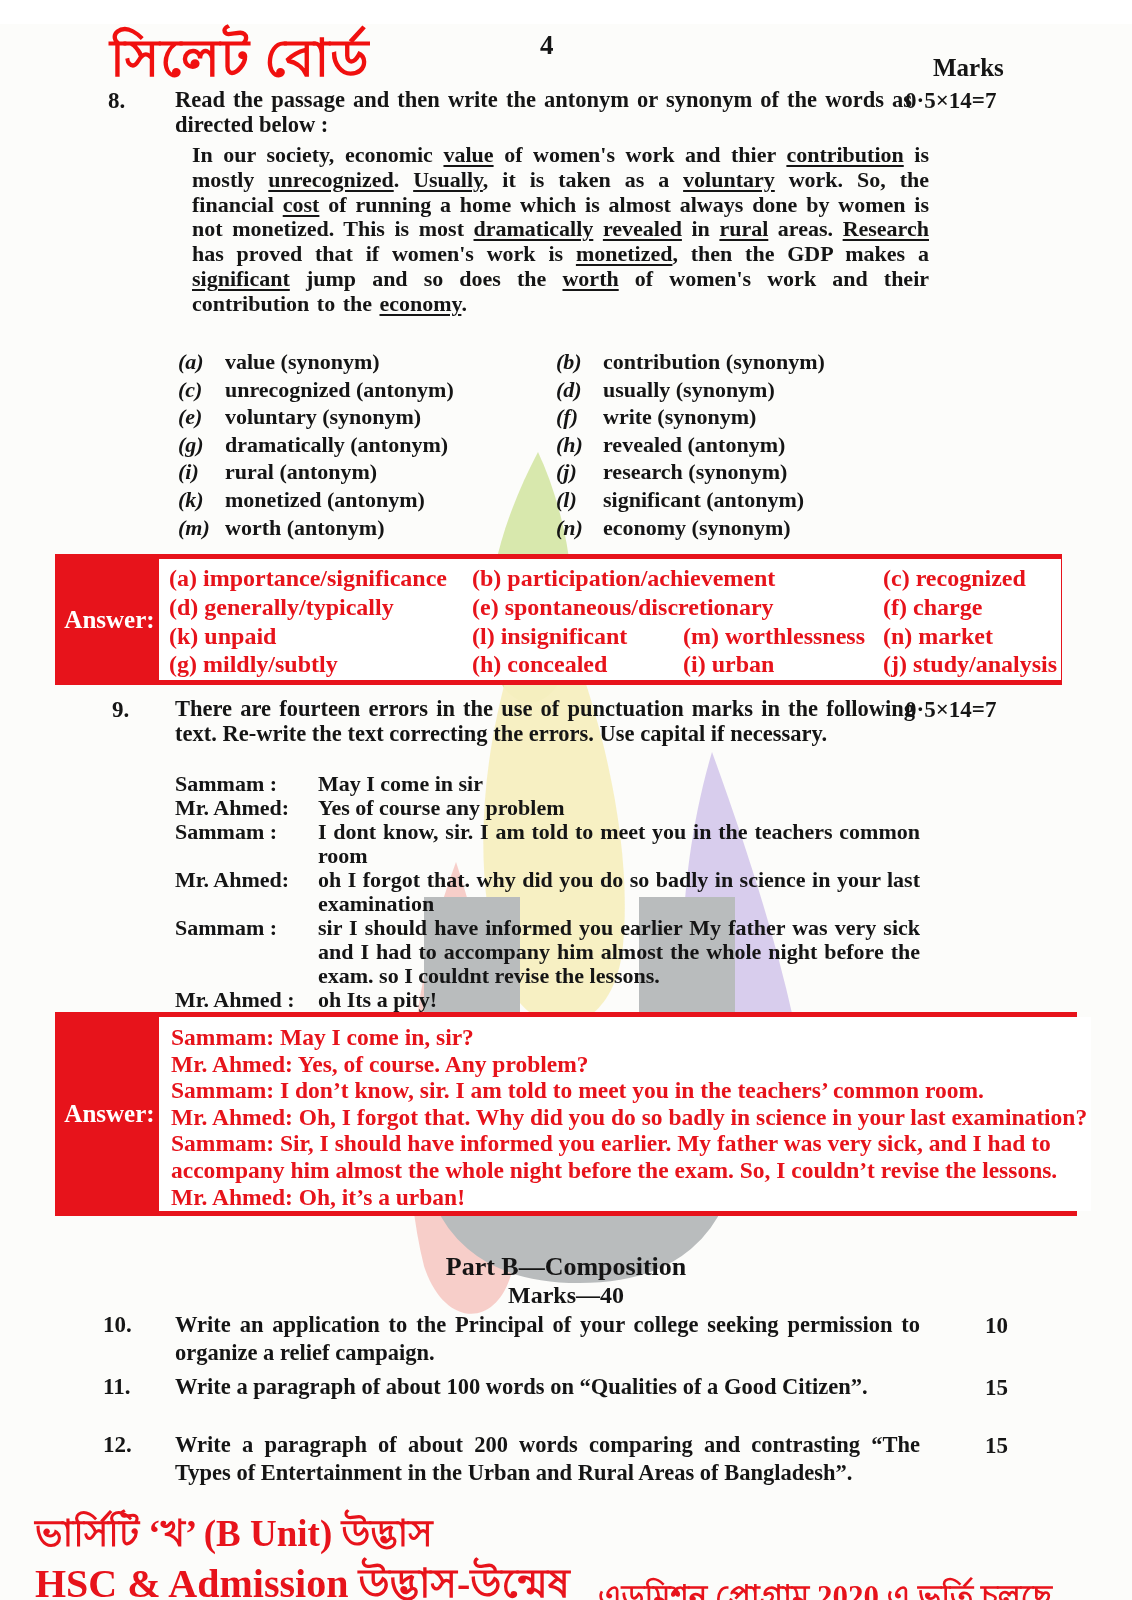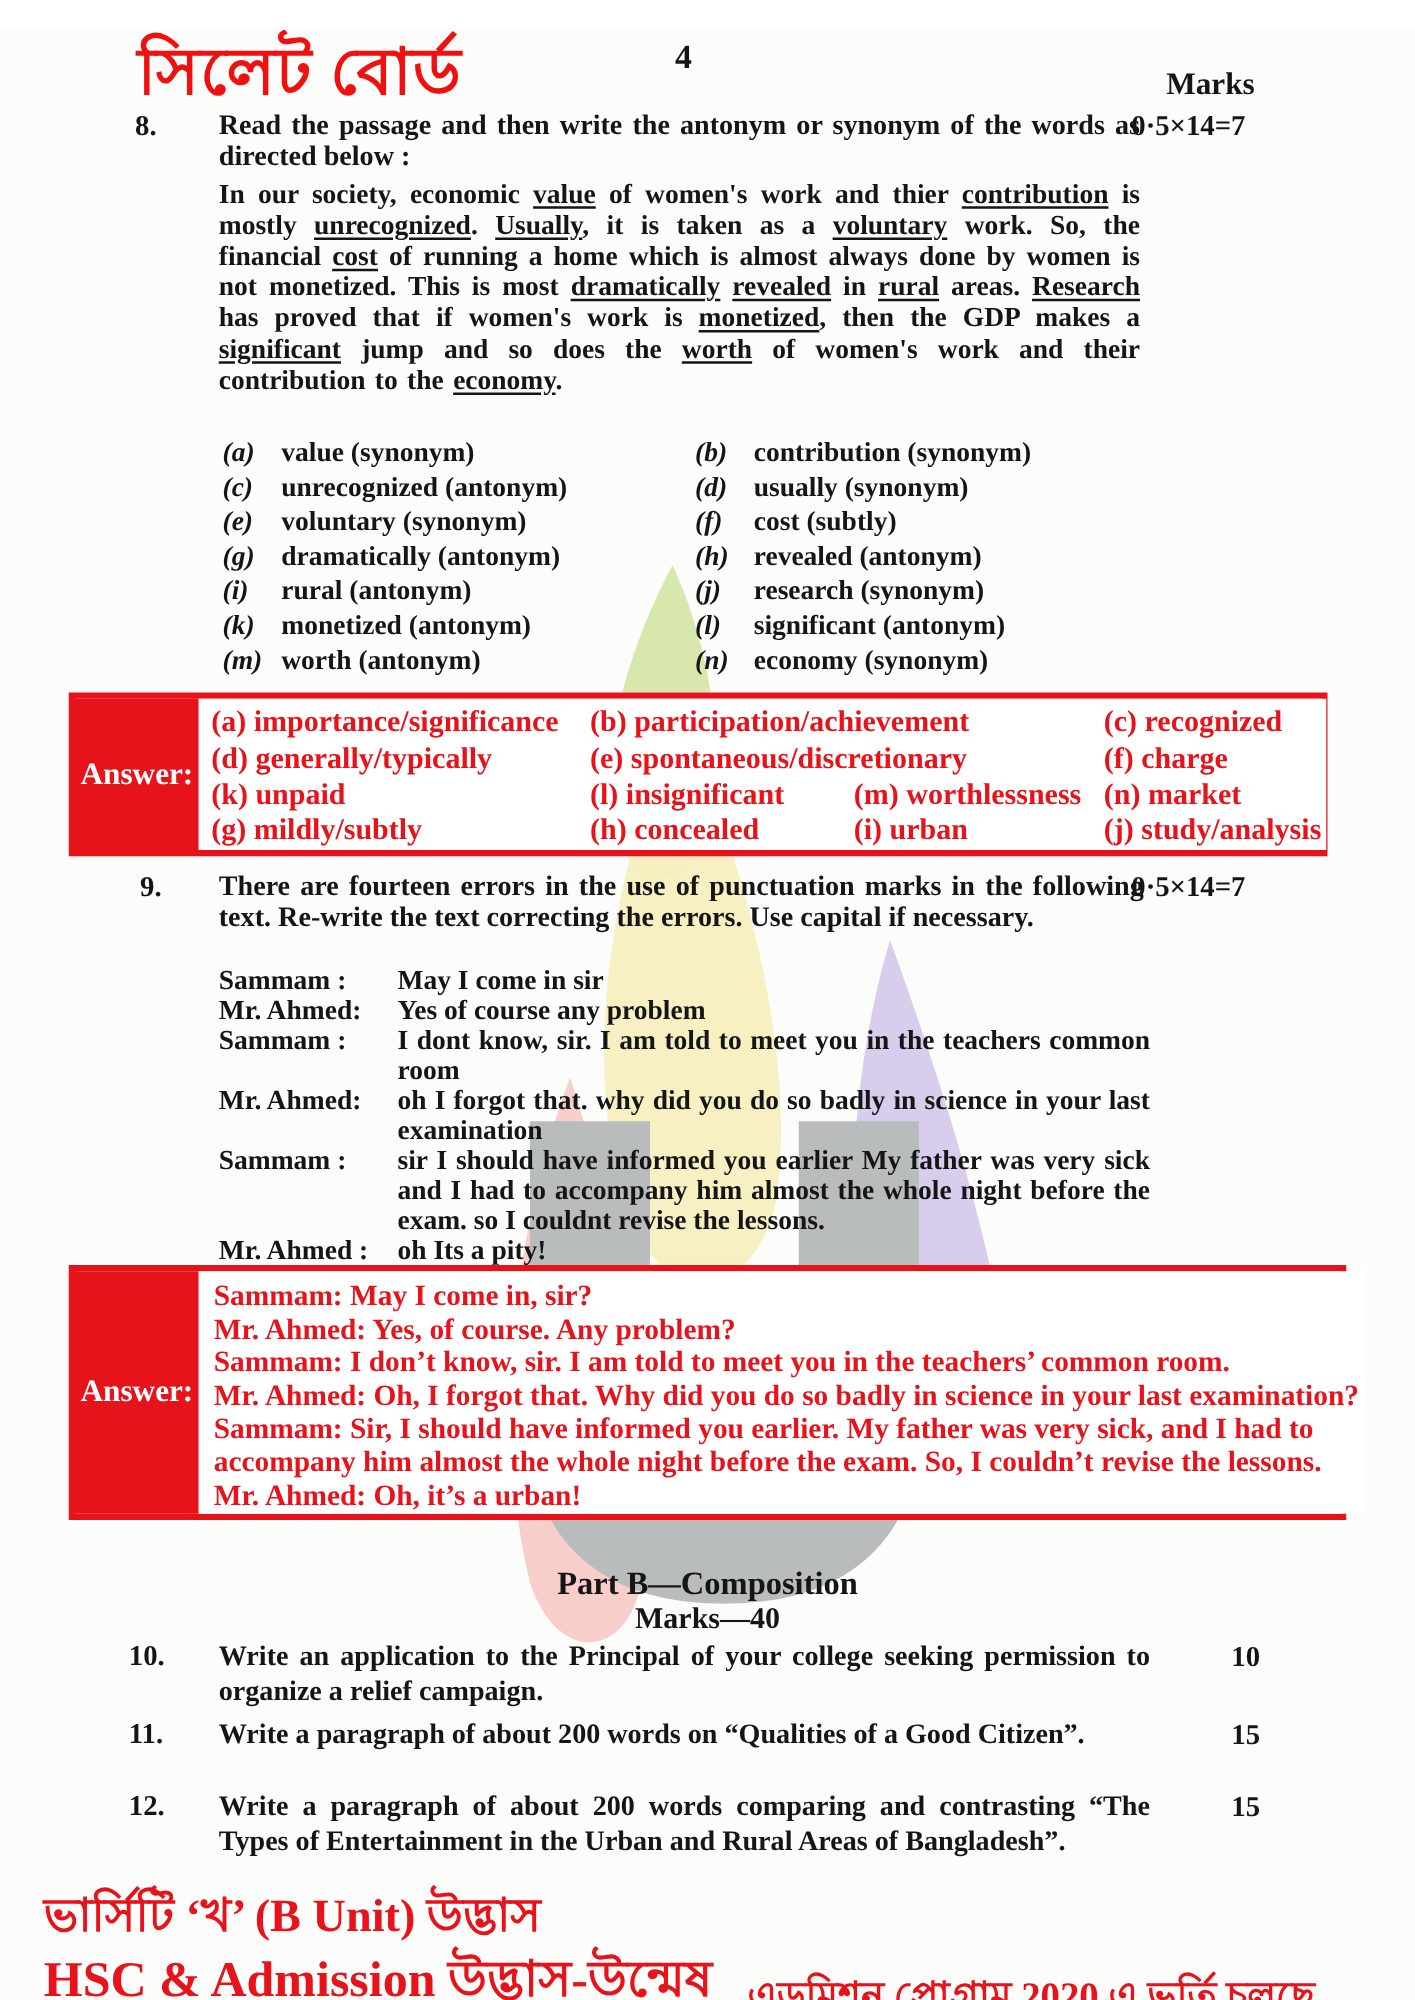--- a/index.html
+++ b/index.html
@@ -13,21 +13,21 @@
   .marks-label{left:933px;top:30px;font-size:25px;}
 
   .qnum{font-size:23px;}
   .qmarks{font-size:23px;white-space:nowrap;}
   .qbody{font-size:22.5px;line-height:25px;text-align:justify;}
 
   .q8num{left:108px;top:64px;}
   .q8prompt{left:175px;top:63px;width:737px;}
   .q8marks{left:905px;top:64px;}
 
-  .passage{left:175px;top:119px;width:737px;font-size:22px;line-height:24.8px;
+  .passage{left:192px;top:119px;width:737px;font-size:22px;line-height:24.8px;
            text-align:justify;word-spacing:2px;}
   .und{text-decoration:underline;text-underline-offset:3px;text-decoration-thickness:2px;}
 
   .wcol{font-size:22px;}
   .wcol1{left:178px;top:324px;}
   .wcol2{left:556px;top:324px;}
   .witem{display:flex;height:27.6px;line-height:27.6px;}
   .wlabel{width:47px;font-style:italic;}
 
   .ansbox{display:flex;background:#ffffff;border:5px solid #e7131b;}
@@ -126,21 +126,21 @@
     <div class="witem">
         <span class="wlabel">(b)</span>
         <span>contribution (synonym)</span>
       </div>
     <div class="witem">
         <span class="wlabel">(d)</span>
         <span>usually (synonym)</span>
       </div>
     <div class="witem">
         <span class="wlabel">(f)</span>
-        <span>cost (subtly)</span>
+        <span>write (synonym)</span>
       </div>
     <div class="witem">
         <span class="wlabel">(h)</span>
         <span>revealed (antonym)</span>
       </div>
     <div class="witem">
         <span class="wlabel">(j)</span>
         <span>research (synonym)</span>
       </div>
     <div class="witem">
@@ -226,21 +226,21 @@
   </div>
 
   <div class="z partb">Part B—Composition</div>
   <div class="z marks40">Marks—40</div>
 
   <div class="z qnum q10num">10.</div>
   <div class="z qbody q10text">Write an application to the Principal of your college seeking permission to organize a relief campaign.</div>
   <div class="z qmarks q10marks">10</div>
 
   <div class="z qnum q11num">11.</div>
-  <div class="z qbody q11text">Write a paragraph of about 200 words on “Qualities of a Good Citizen”.</div>
+  <div class="z qbody q11text">Write a paragraph of about 100 words on “Qualities of a Good Citizen”.</div>
   <div class="z qmarks q11marks">15</div>
 
   <div class="z qnum q12num">12.</div>
   <div class="z qbody q12text">Write a paragraph of about 200 words comparing and contrasting “The Types of Entertainment in the Urban and Rural Areas of Bangladesh”.</div>
   <div class="z qmarks q12marks">15</div>
 
   <div class="z footer1">ভার্সিটি ‘খ’ (B Unit) উদ্ভাস</div>
   <div class="z footer2">HSC &amp; Admission উদ্ভাস-উন্মেষ</div>
   <div class="z footer-right">এডমিশন প্রোগ্রাম 2020 এ ভর্তি চলছে...</div>
 

